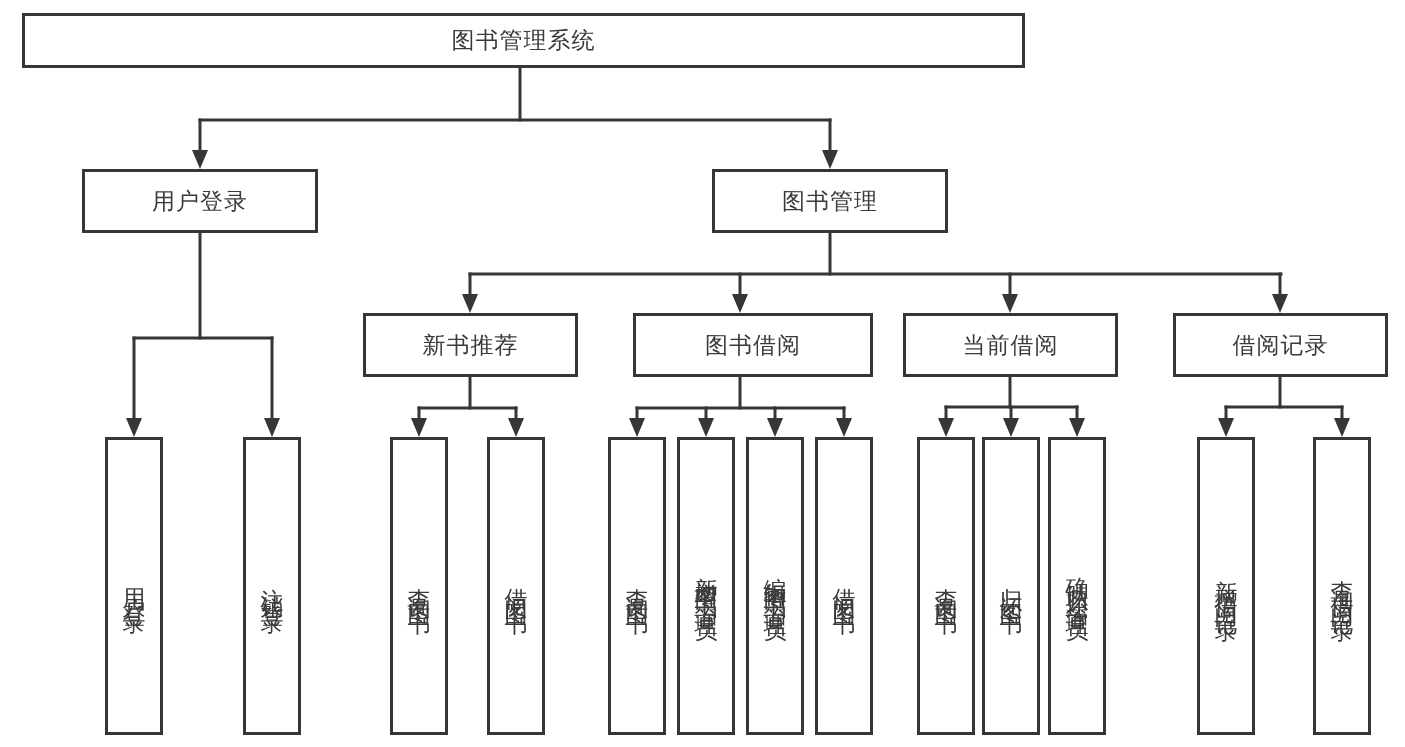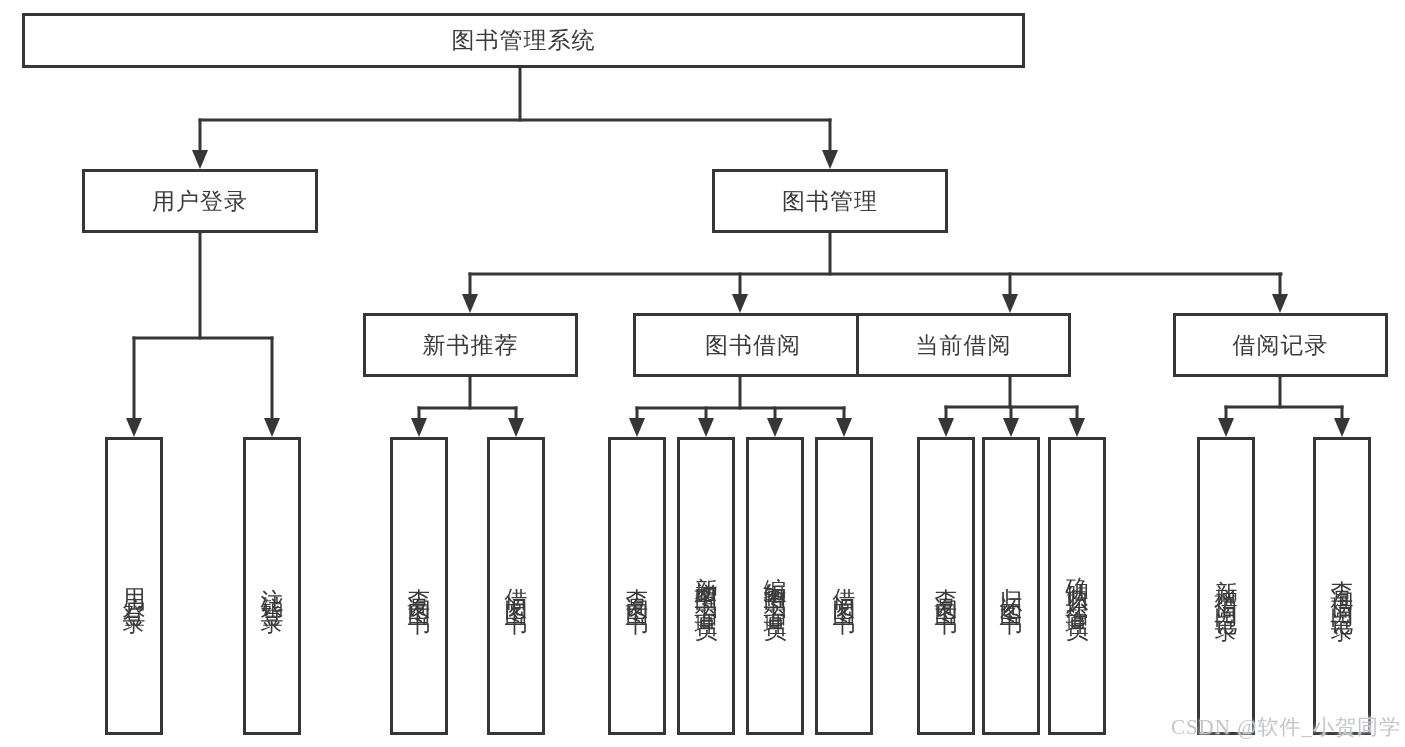--- a/index.html
+++ b/index.html
@@ -1,18 +1,18 @@
 <!DOCTYPE html>
 <html><head>
 <meta charset="utf-8">
 <style>
   html,body{margin:0;padding:0;background:#ffffff;}
   .stage{
     position:relative;width:1405px;height:747px;background:var(--bg,#fff);
-    font-family:Liberation Serif, serif;overflow:hidden;
+    font-family:Liberation Sans, sans-serif;overflow:hidden;
   }
   .edges{position:absolute;left:0;top:0;width:1405px;height:747px;}
   .edges .line{stroke:var(--line,#363636);stroke-width:3;fill:none;stroke-linecap:square;}
   .edges .arrow{fill:var(--line,#363636);stroke:none;}
   .node{
     position:absolute;box-sizing:border-box;background:var(--fill,#fff);
     border:3px solid var(--border,#363636);
     display:flex;align-items:center;justify-content:center;
     color:var(--text,#3a3a3a);font-size:23px;letter-spacing:1px;white-space:nowrap;
   }
@@ -107,21 +107,21 @@
   <div class="node" style="left:712px;top:169px;width:236px;height:64px;align-items:center;">
     <span>图书管理</span>
   </div>
 
   <div class="node" style="left:363px;top:313px;width:215px;height:64px;text-align:center;">
     <span>新书推荐</span>
   </div>
   <div class="node" style="left:633px;top:313px;width:240px;height:64px;">
     <span>图书借阅</span>
   </div>
-  <div class="node" style="left:856px;top:313px;width:215px;height:64px;">
+  <div class="node" style="left:903px;top:313px;width:215px;height:64px;">
     <span>当前借阅</span>
   </div>
   <div class="node" style="left:1173px;top:313px;width:215px;height:64px;">
     <span>借阅记录</span>
   </div>
 
   <div class="vnode" style="left:105px;top:437px;width:58px;height:298px;">
     <span class="vtext">用户登录</span>
   </div>
   <div class="vnode" style="left:243px;top:437px;width:58px;height:298px;">
@@ -158,15 +158,14 @@
     <span class="vtext" style="letter-spacing:6px;">确认归还（管理员）</span>
   </div>
 
   <div class="vnode" style="left:1197px;top:437px;width:58px;height:298px;">
     <span class="vtext">新增借阅记录</span>
   </div>
   <div class="vnode" style="left:1313px;top:437px;width:58px;height:298px;">
     <span class="vtext">查询借阅记录</span>
   </div>
 
-  <div class="watermark">CSDN @软件_小贺同学</div>
 
 </div>
 
 </body></html>

